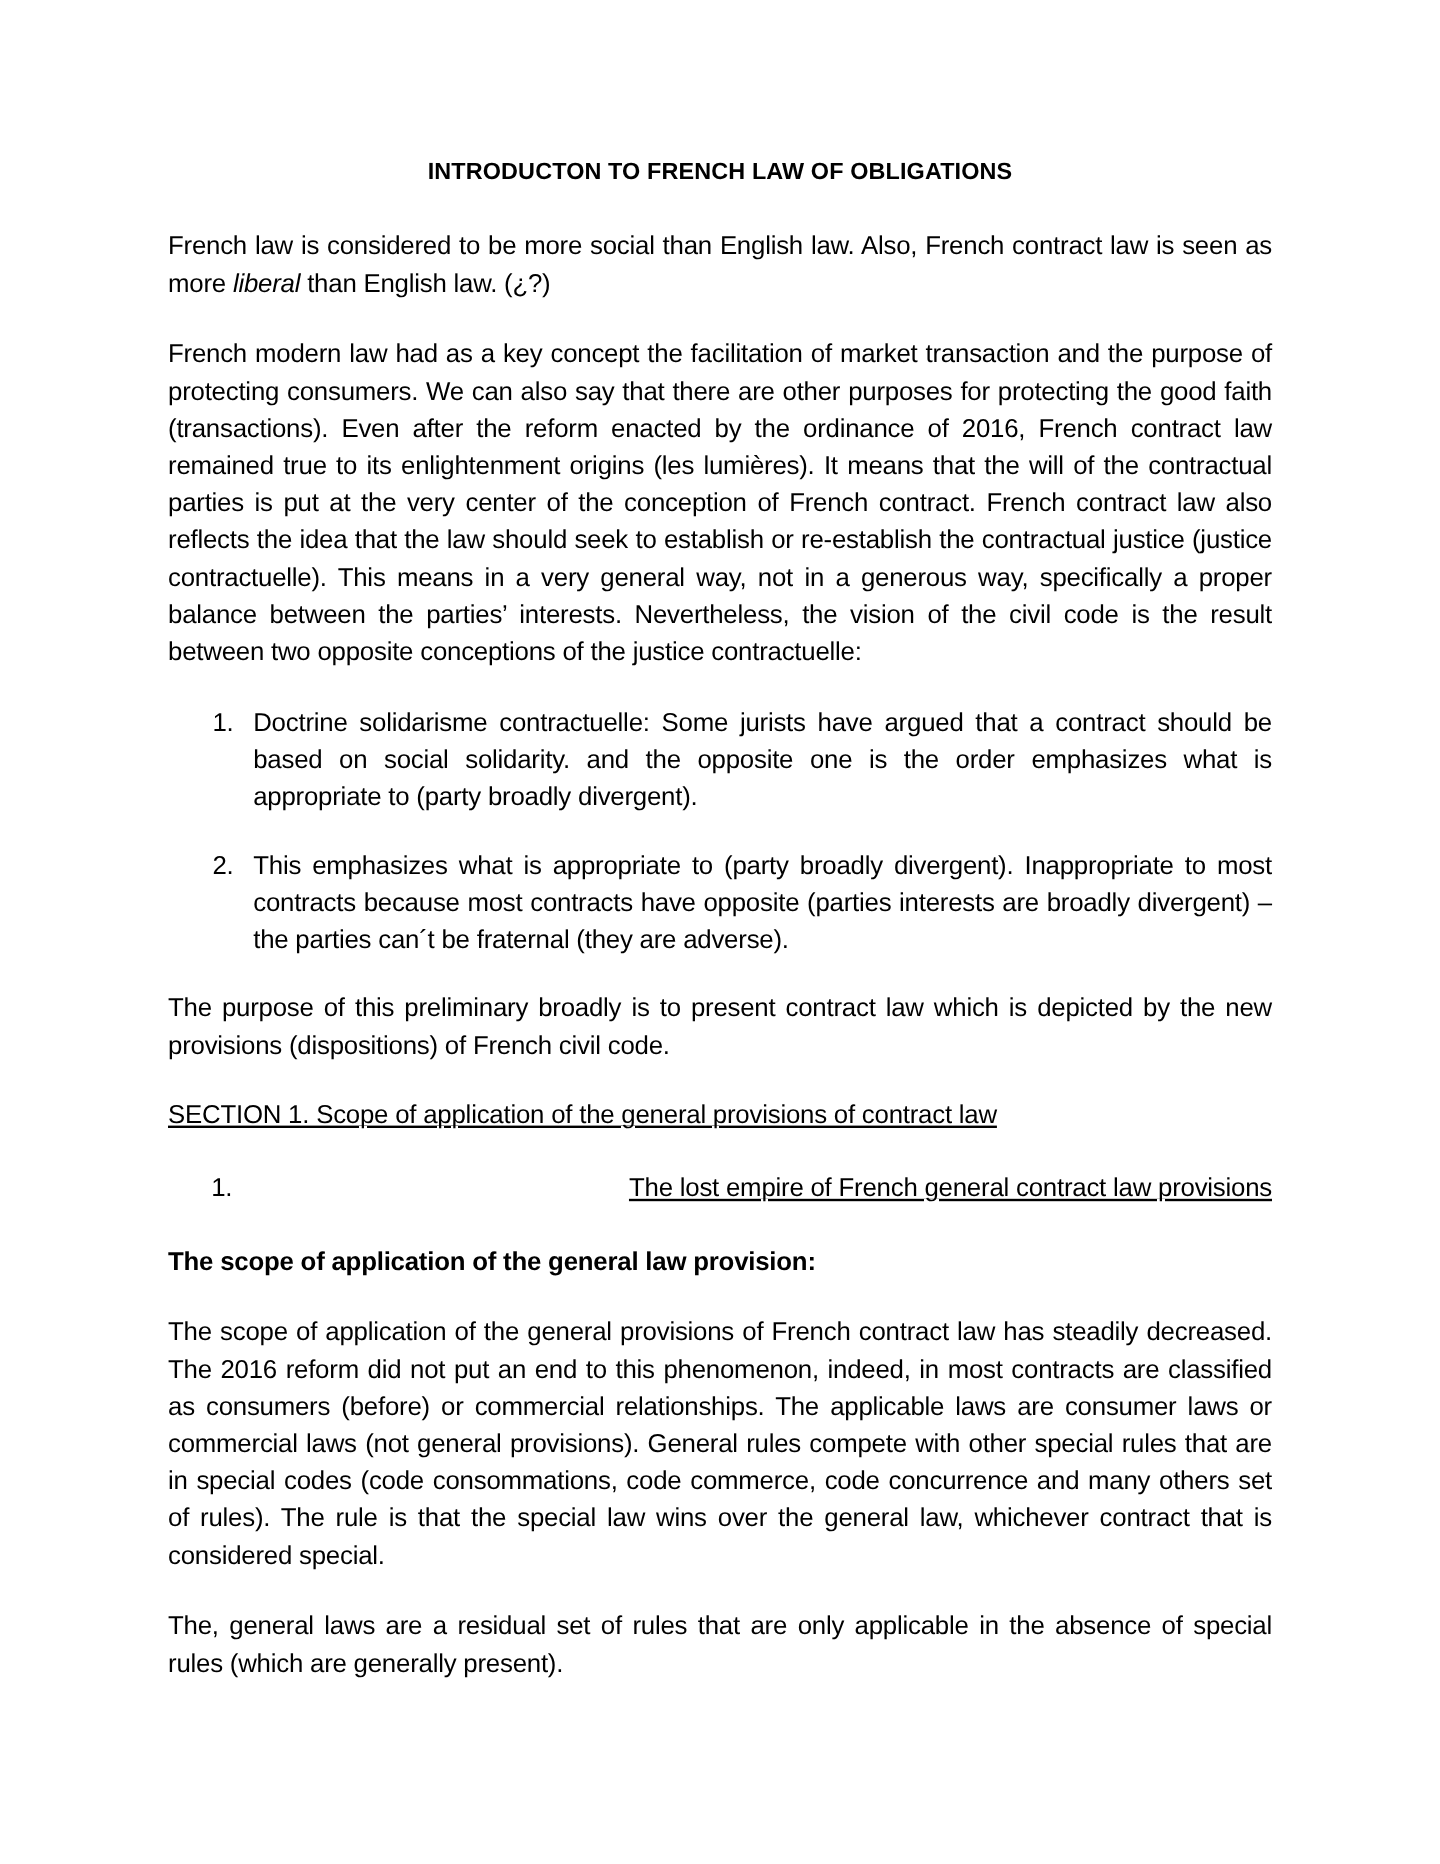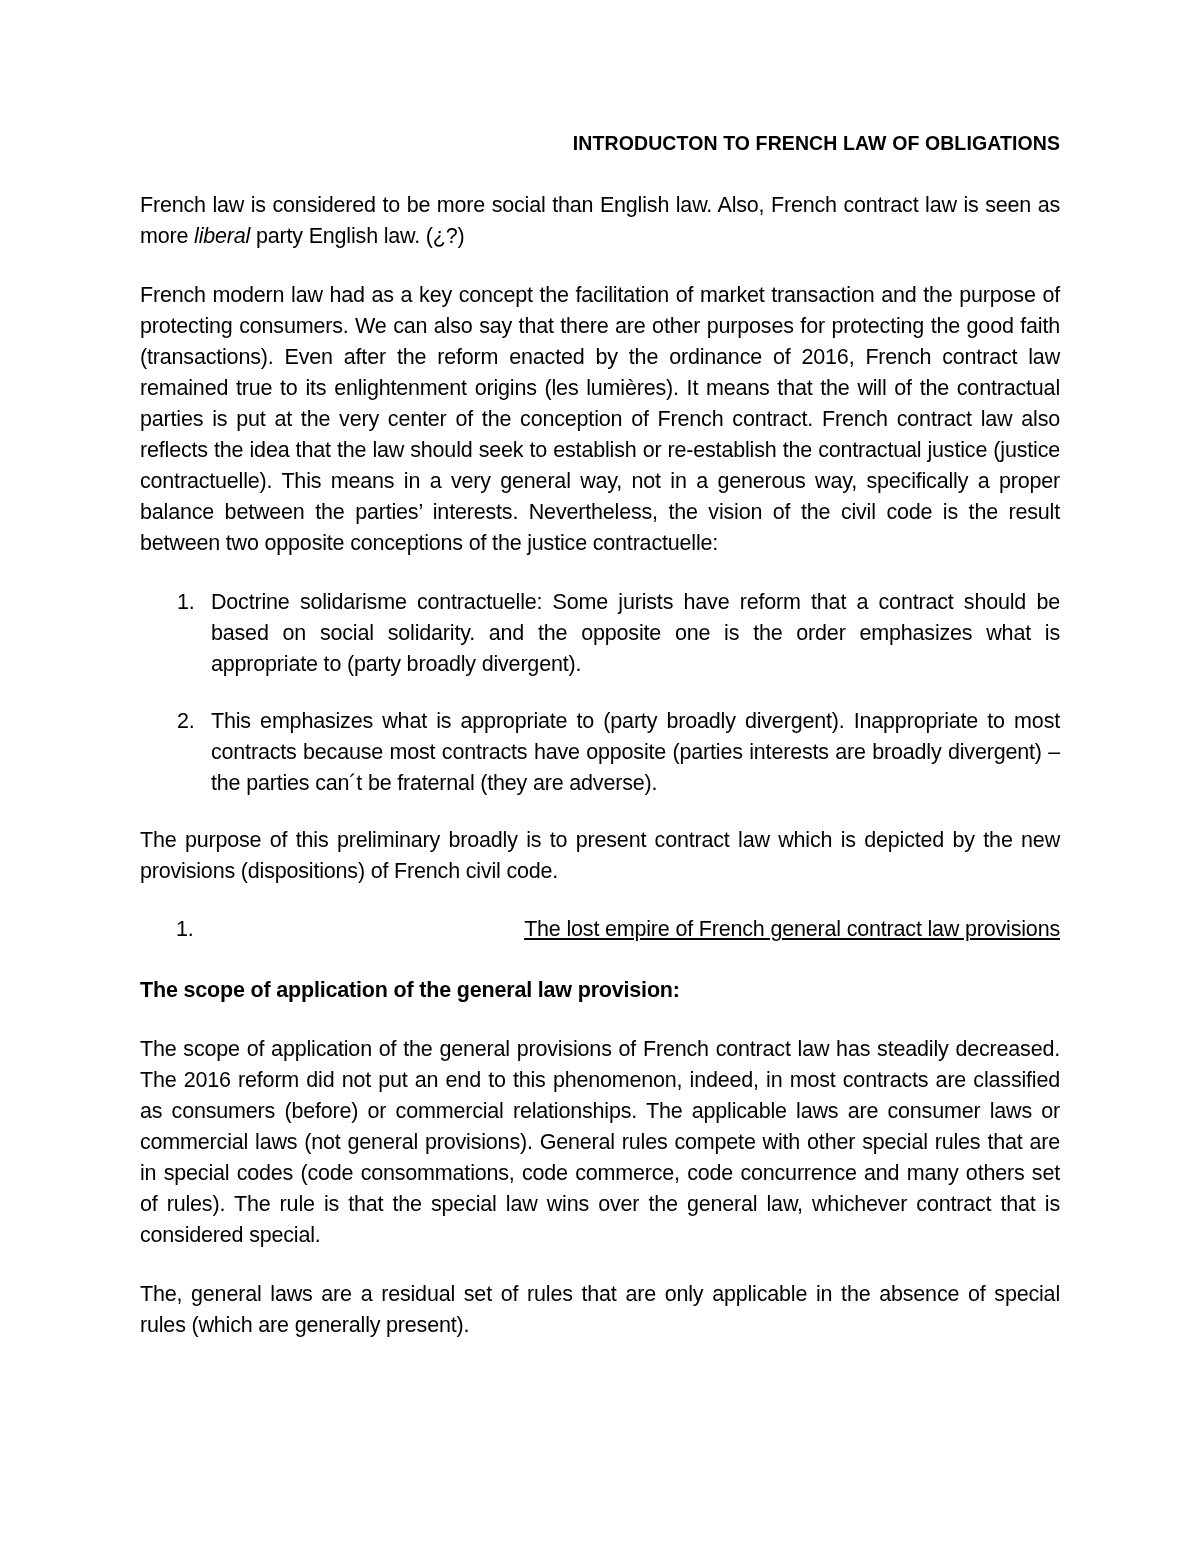--- a/index.html
+++ b/index.html
@@ -29,21 +29,21 @@
   .doc-body {
     width: 920px;
     font-size: 21.5px;
     line-height: 1.44;
     letter-spacing: -0.18px;
     
     transform-origin: left top;
   }
 
   .doc-title {
-    text-align: right;
+    text-align: center;
     font-weight: bold;
     font-size: 19.5px;
     letter-spacing: 0.1px;
     line-height: 1.3;
     margin: 0 0 34px 0;
     font-stretch: condensed;
   }
 
   p.para {
     margin: 0 0 28px 0;
@@ -110,37 +110,38 @@
   }
 </style>
 </head>
 <body>
 
 <div class="page">
   <div class="doc-body">
 
     <h1 class="doc-title">INTRODUCTON TO FRENCH LAW OF OBLIGATIONS</h1>
 
-    <p class="para"><span>French law is considered to be more social than English law. Also, French contract law is seen as more </span><span class="it">liberal</span><span> party English law. (¿?)</span></p>
+    <p class="para"><span>French law is considered to be more social than English law. Also, French contract law is seen as more </span><span class="it">liberal</span><span> than English law. (¿?)</span></p>
 
     <p class="para">French modern law had as a key concept the facilitation of market transaction and the purpose of protecting consumers. We can also say that there are other purposes for protecting the good faith (transactions). Even after the reform enacted by the ordinance of 2016, French contract law remained true to its enlightenment origins (les lumières). It means that the will of the contractual parties is put at the very center of the conception of French contract. French contract law also reflects the idea that the law should seek to establish or re-establish the contractual justice (justice contractuelle). This means in a very general way, not in a generous way, specifically a proper balance between the parties’ interests. Nevertheless, the vision of the civil code is the result between two opposite conceptions of the justice contractuelle:</p>
 
     <ol class="ordered-list">
       <li class="li-row">
         <span class="li-marker">1.</span>
-        <span class="li-text">Doctrine solidarisme contractuelle: Some jurists have reform that a contract should be based on social solidarity. and the opposite one is the order emphasizes what is appropriate to (party broadly divergent).</span>
+        <span class="li-text">Doctrine solidarisme contractuelle: Some jurists have argued that a contract should be based on social solidarity. and the opposite one is the order emphasizes what is appropriate to (party broadly divergent).</span>
       </li>
       <li class="li-row">
         <span class="li-marker">2.</span>
         <span class="li-text">This emphasizes what is appropriate to (party broadly divergent). Inappropriate to most contracts because most contracts have opposite (parties interests are broadly divergent) – the parties can´t be fraternal (they are adverse).</span>
       </li>
     </ol>
 
     <p class="para">The purpose of this preliminary broadly is to present contract law which is depicted by the new provisions (dispositions) of French civil code.</p>
 
+    <p class="section-heading"><span class="u">SECTION 1. Scope of application of the general provisions of contract law </span></p>
 
     <ol class="heading-list">
       <li class="li-row">
         <span class="li-marker">1.</span>
         <span class="li-text"><span class="u">The lost empire of French general contract law provisions</span></span>
       </li>
     </ol>
 
     <p class="bold-heading">The scope of application of the general law provision:</p>
 

